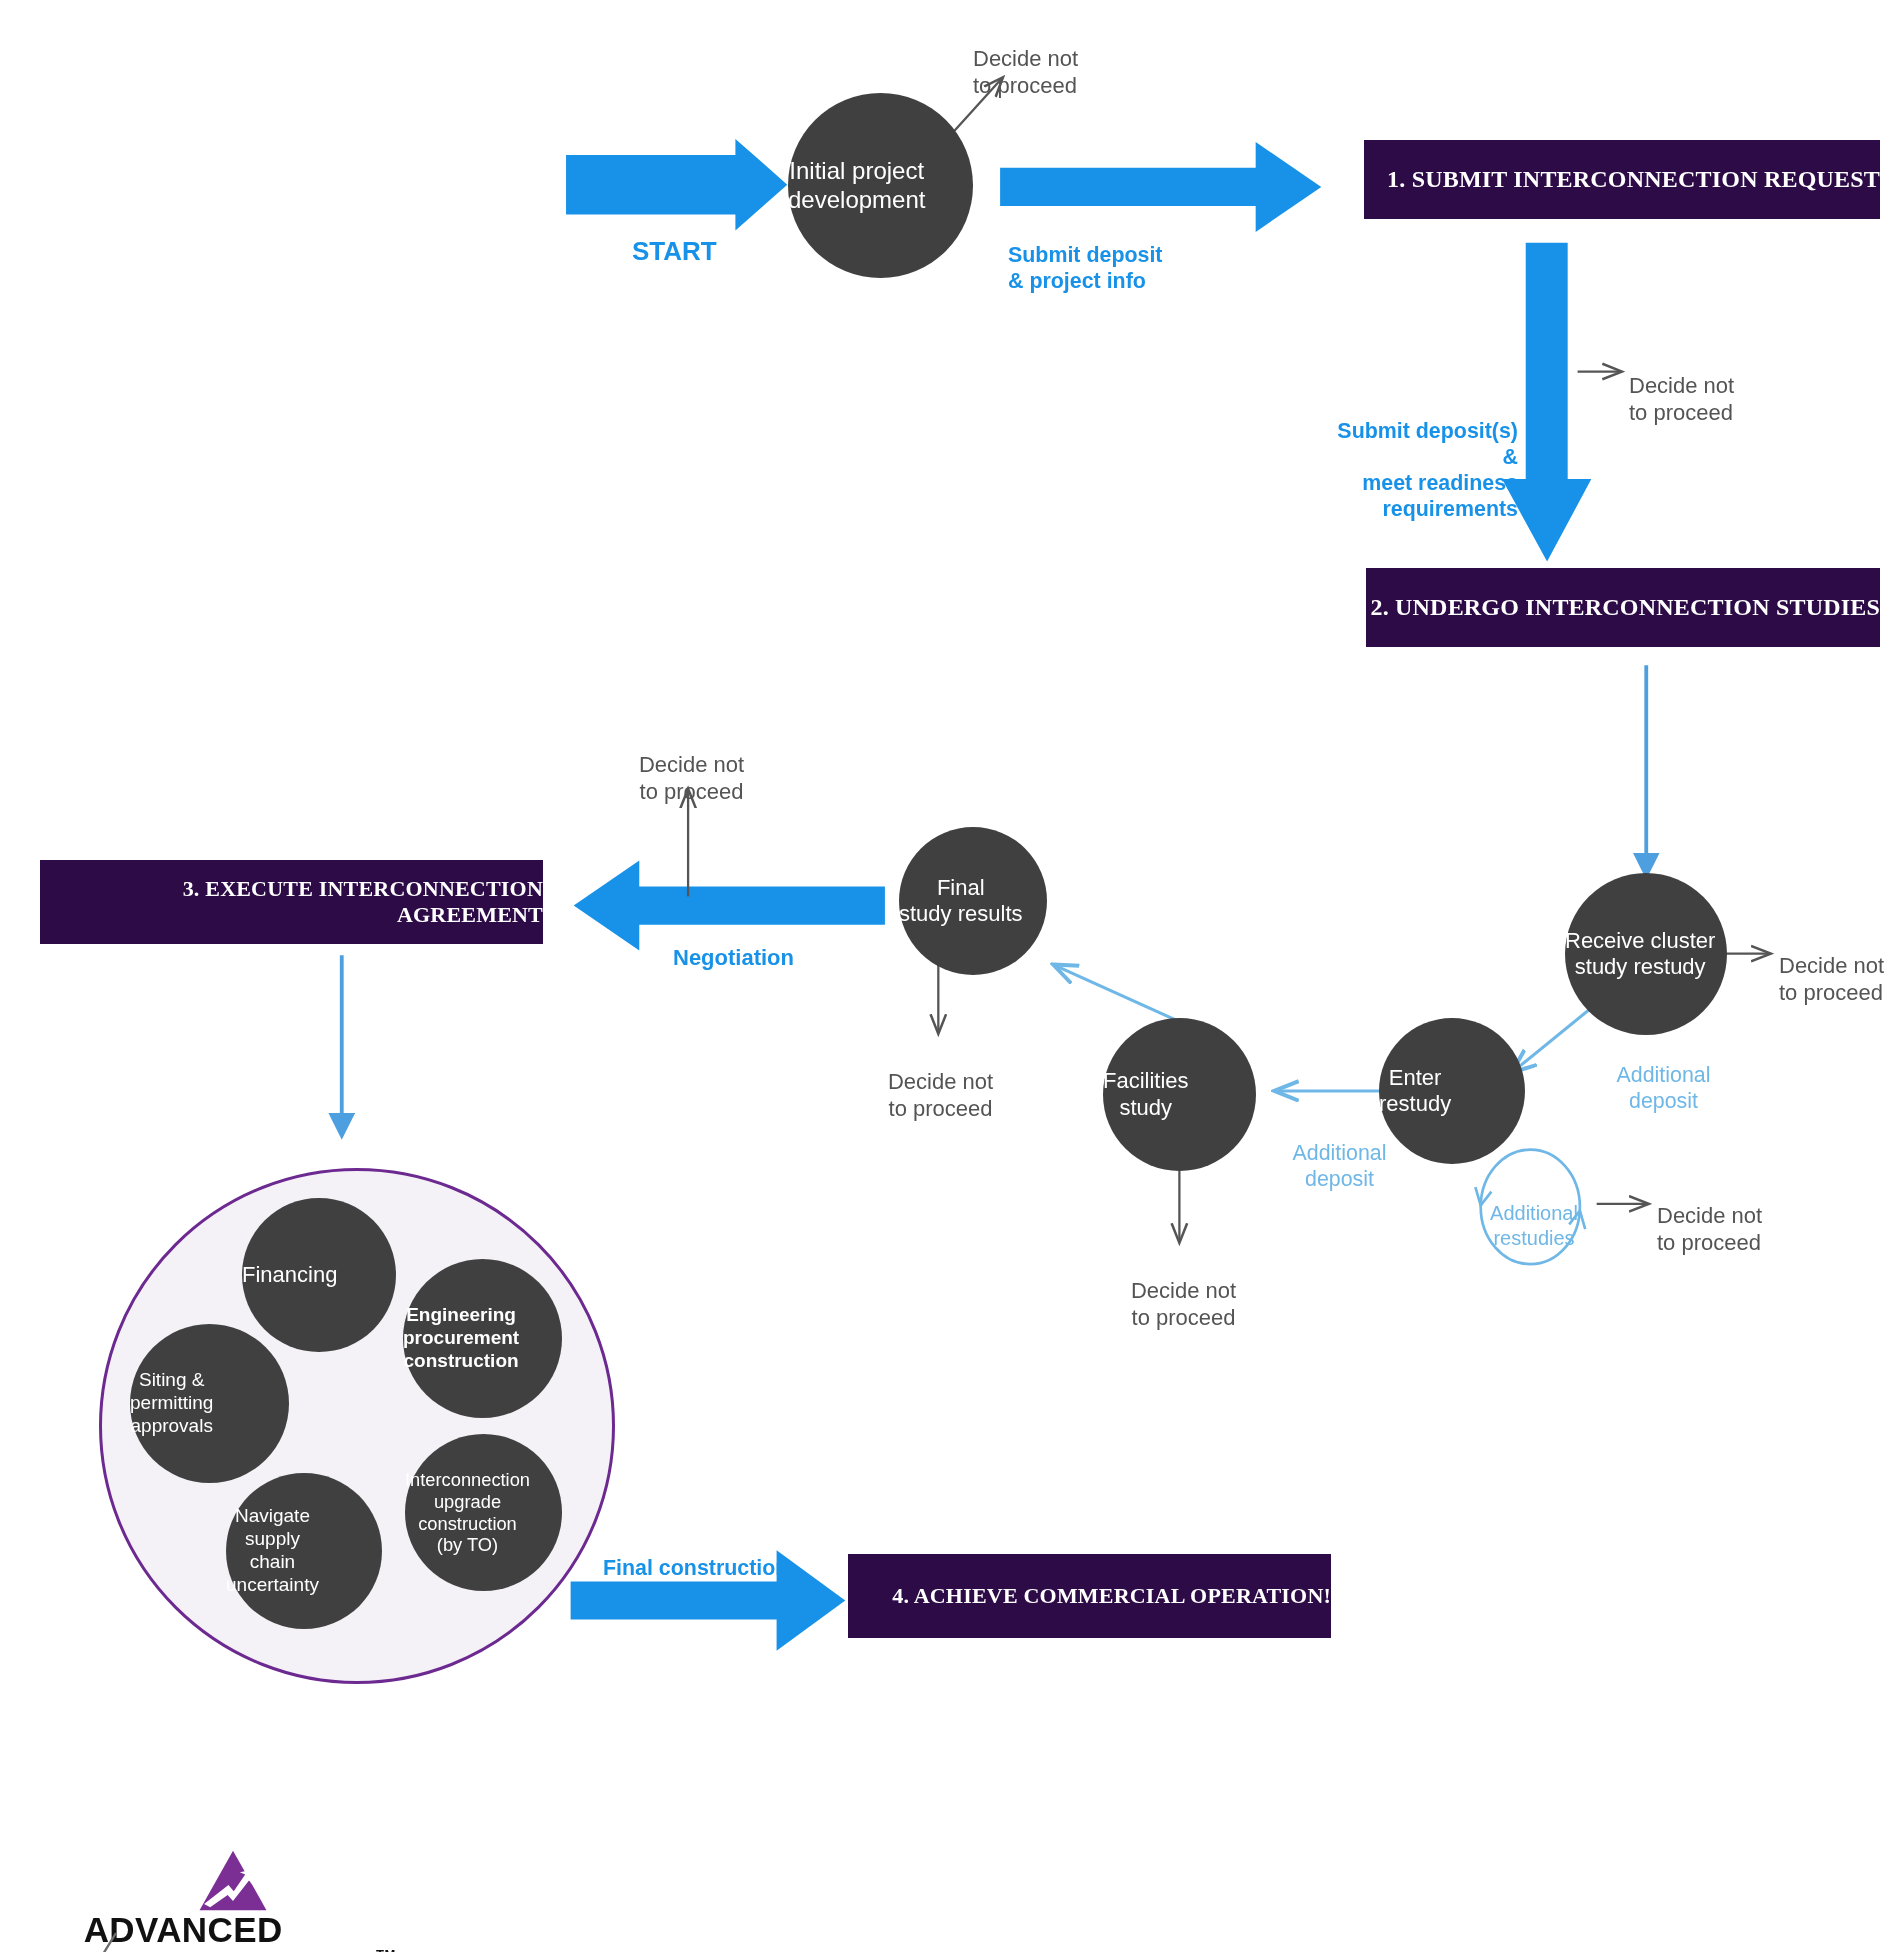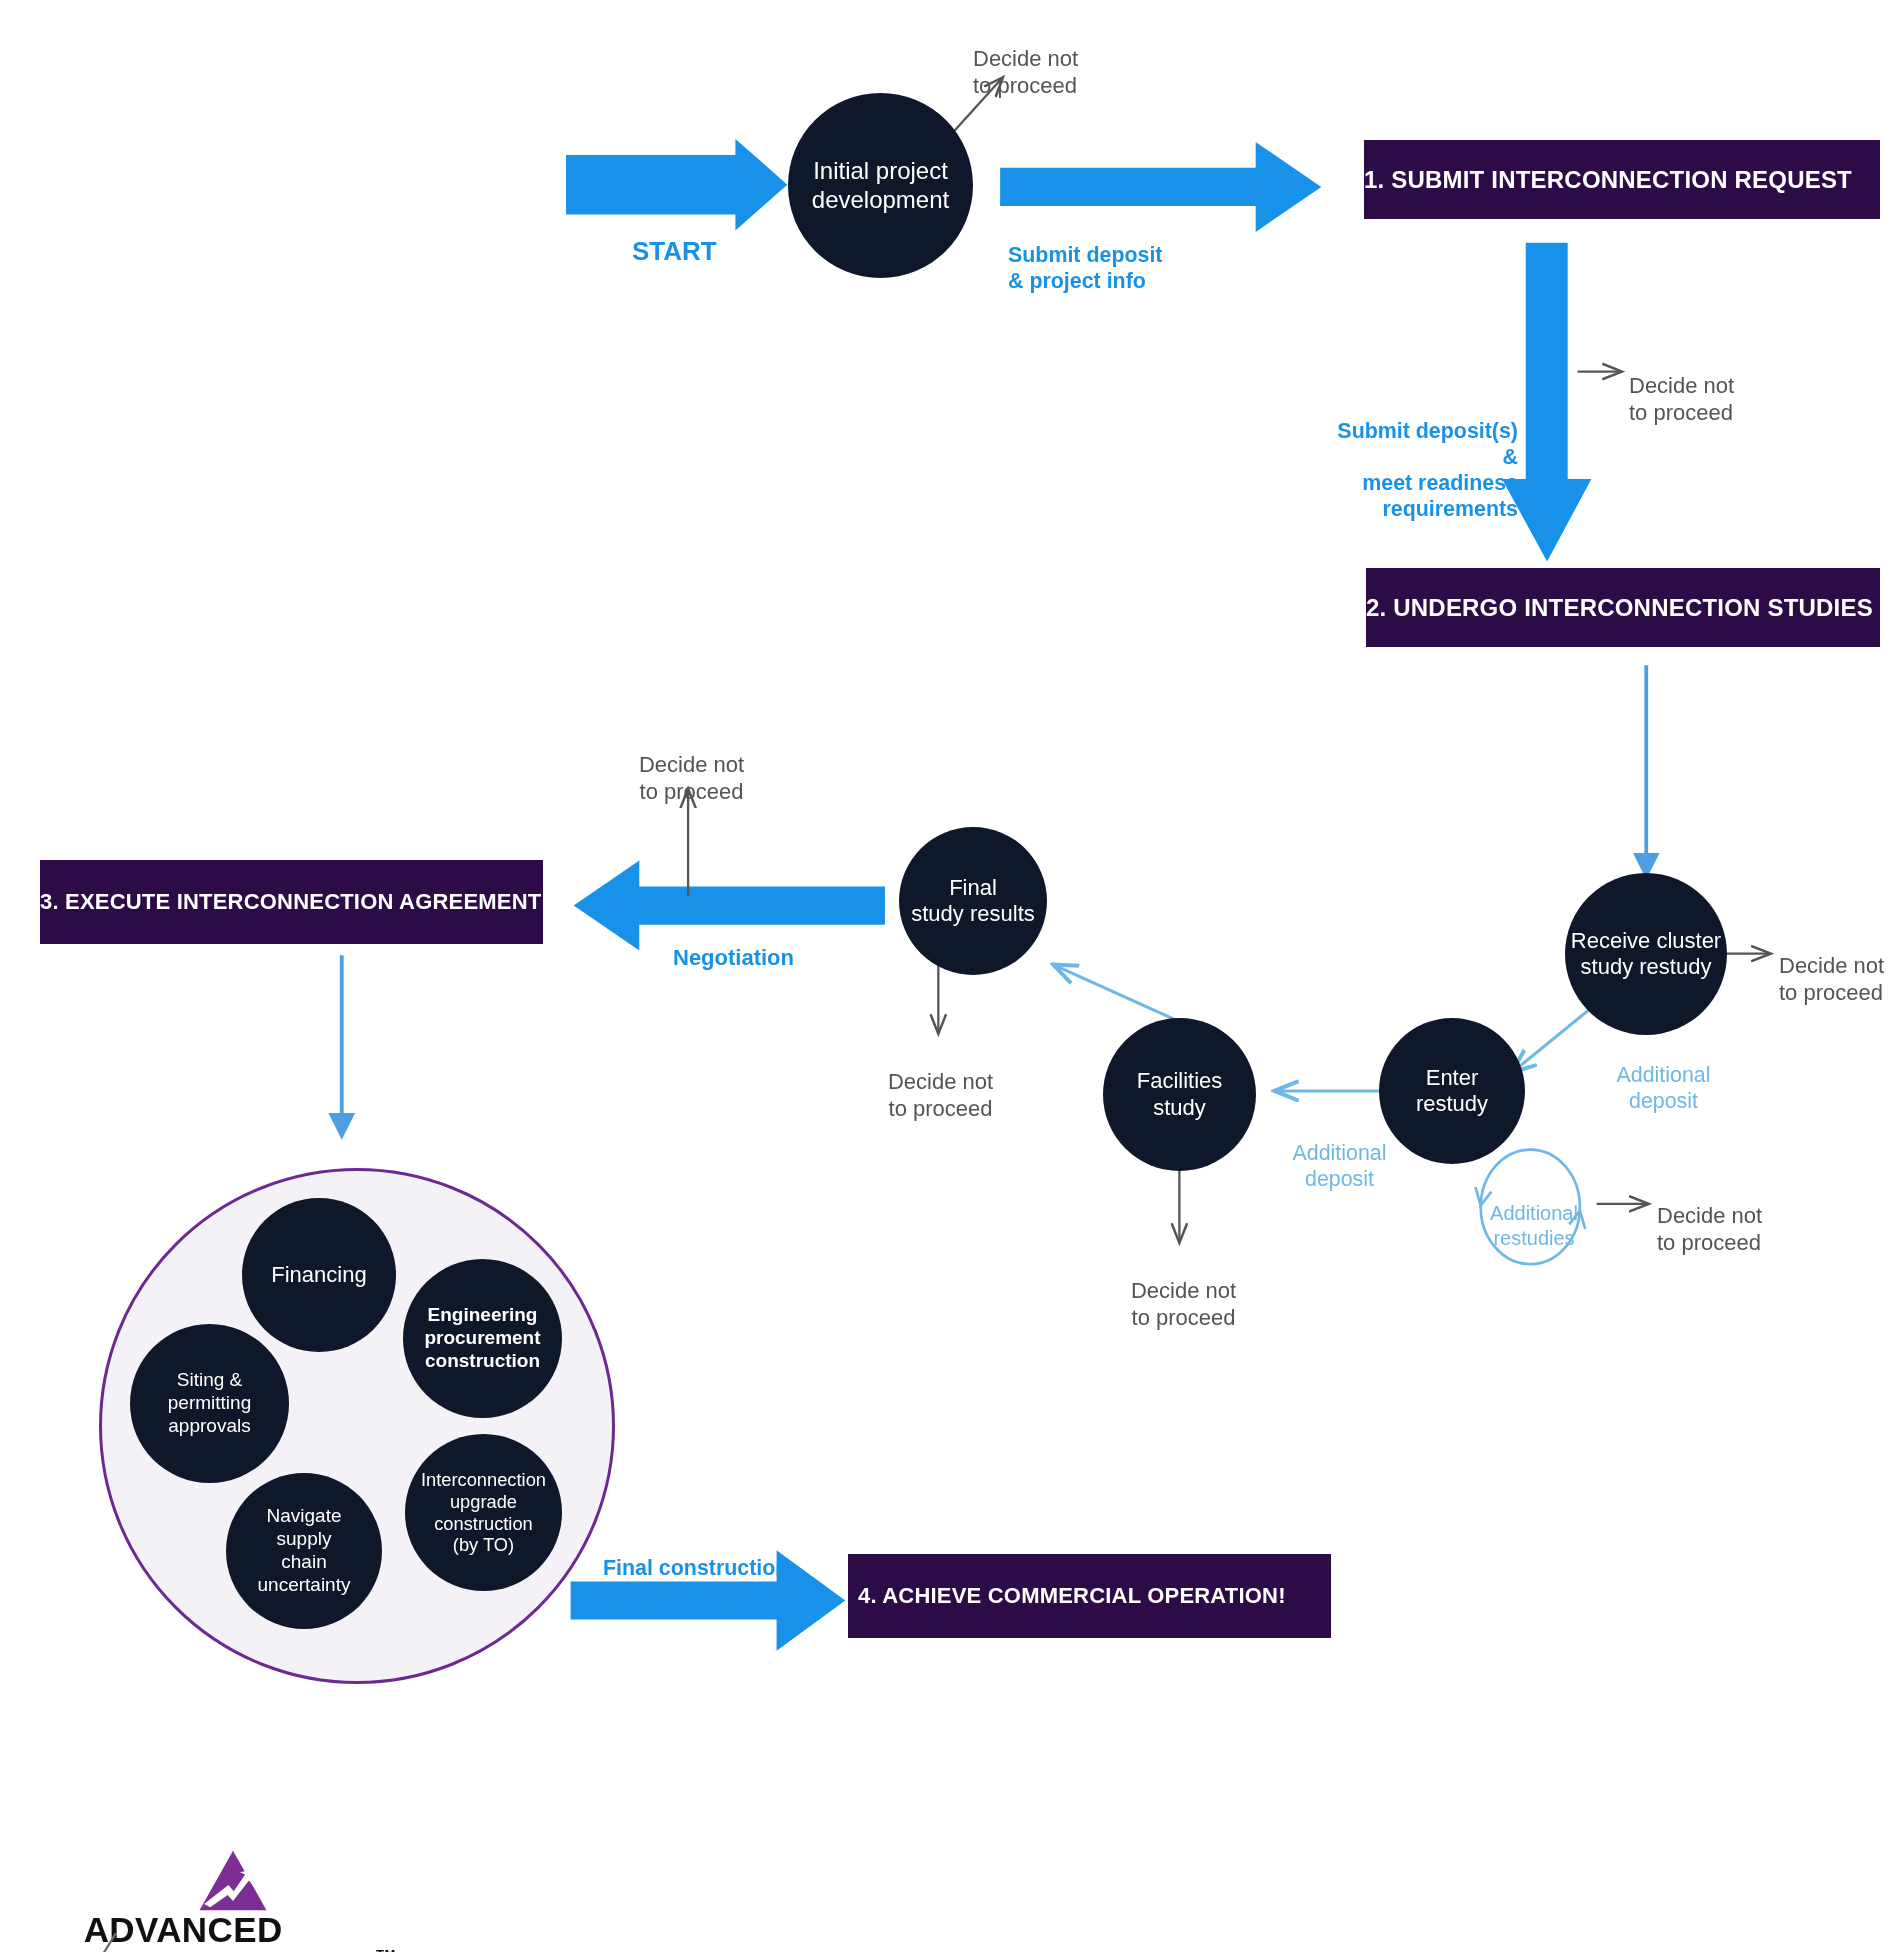--- a/index.html
+++ b/index.html
@@ -17,28 +17,28 @@
 
   
   .step-bar{
     position:absolute;
     background:#2D0B47;
     display:flex;align-items:center;
     color:#ffffff;
     font-weight:700;
     letter-spacing:0.2px;
   }
-  .step-bar .lbl{display:block;width:100%;text-align:left;}
+  .step-bar .lbl{display:block;width:100%;text-align:right;font-family:Liberation Serif, serif;}
 
   
   .pcircle{
     position:absolute;border-radius:50%;
-    background:#0f172a;
+    background:#404040;
     color:#fff;
-    display:flex;align-items:center;justify-content:center;
+    display:flex;align-items:center;
     text-align:center;
     line-height:1.2;
     white-space:pre-line;
   }
 
   
   .bigcircle{
     position:absolute;border-radius:50%;
     background:#F4F1F7;
     border:3.1px solid #6C2A91;

